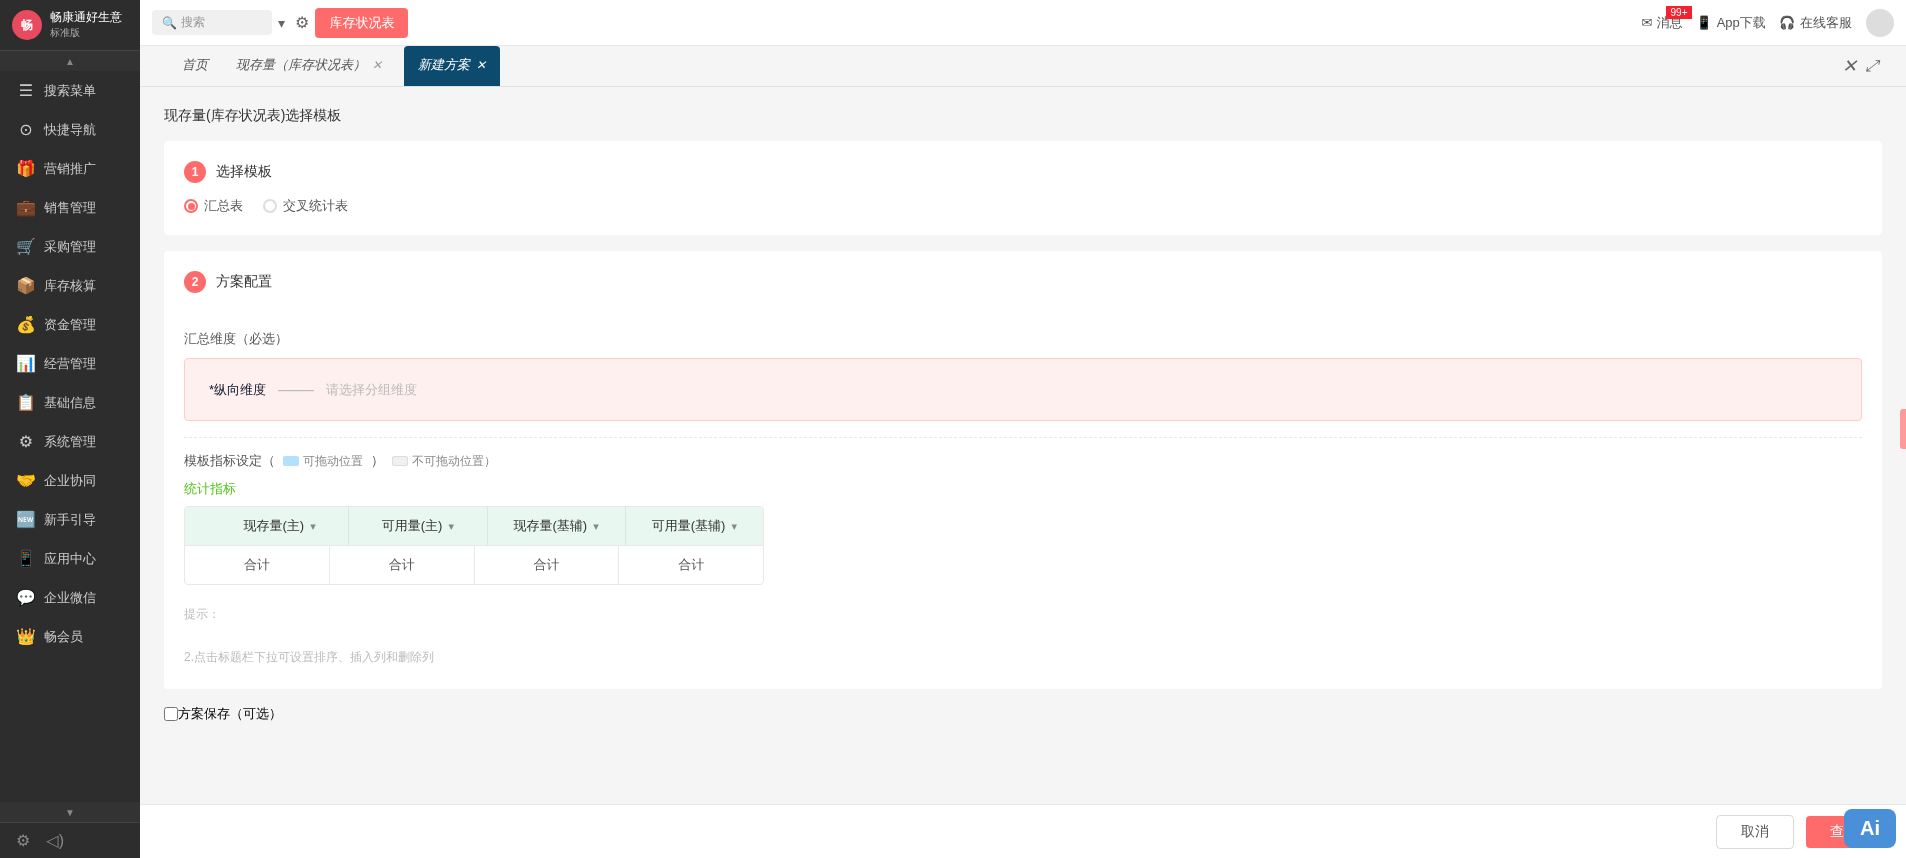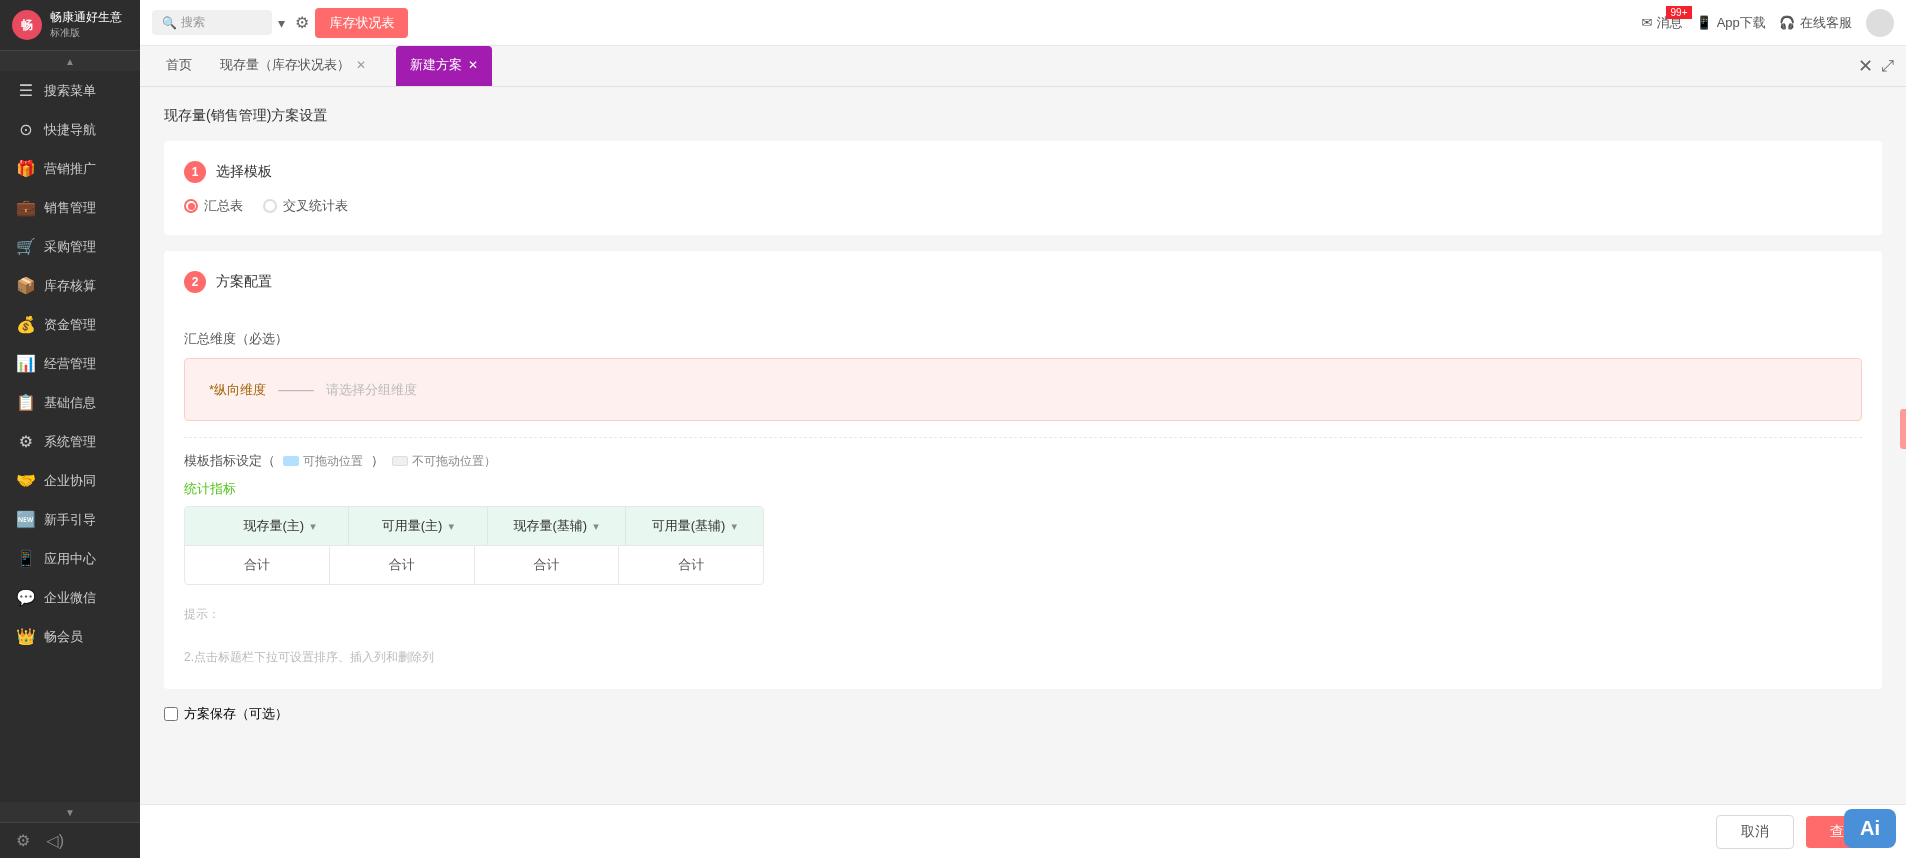--- a/index.html
+++ b/index.html
@@ -68,29 +68,29 @@
     .topbar-right { display: flex; align-items: center; gap: 14px; }
     .topbar-msg { display: flex; align-items: center; gap: 4px; font-size: 13px; color: #555; cursor: pointer; position: relative; }
     .badge { background: #f5222d; color: #fff; border-radius: 0; font-size: 10px; padding: 1px 5px; position: absolute; top: -8px; right: -10px; }
     .topbar-app { display: flex; align-items: center; gap: 4px; font-size: 13px; color: #555; cursor: pointer; }
     .topbar-service { display: flex; align-items: center; gap: 4px; font-size: 13px; color: #555; cursor: pointer; }
     .topbar-avatar { width: 28px; height: 28px; background: #ddd; border-radius: 50%; }
 
     
     .tabs-bar {
       background: #f5f5f5; display: flex; align-items: center;
-      border-bottom: 1px solid #e0e0e0; padding: 0 12px;
+      border-bottom: 1px solid #e0e0e0; padding: 0 28px; font-style: italic;
     }
     .tab-item {
       padding: 10px 14px; font-size: 13px; color: #555; cursor: pointer;
       display: flex; align-items: center; gap: 6px;
       border-bottom: 2px solid transparent;
     }
     .tab-item .tab-close { color: #999; font-size: 12px; cursor: pointer; }
-    .tab-item.new-scheme { background: #a21caf; color: #fff; border-radius: 4px 4px 0 0; margin-left: 16px; }
+    .tab-item.new-scheme { background: #0c4a6e; color: #fff; border-radius: 4px 4px 0 0; margin-left: 8px; }
     .tab-item.new-scheme .tab-close { color: #fff; }
 
     
     .content { flex: 1; overflow-y: auto; padding: 20px 24px; background: #f5f5f5; }
     .page-title { font-size: 14px; color: #333; margin-bottom: 16px; }
 
     .section-card { background: #fff; border-radius: 4px; margin-bottom: 16px; padding: 20px; }
 
     
     .step-header { display: flex; align-items: center; gap: 10px; margin-bottom: 14px; }
@@ -116,21 +116,21 @@
 
     
     .config-label { font-size: 13px; color: #555; margin-bottom: 10px; margin-top: 37px; }
 
     
     .dimension-area {
       background: #fff0f0; border: 1px solid #ffccc7; border-radius: 4px;
       padding: 20px 24px; margin-bottom: 16px;
       display: flex; align-items: center; gap: 12px;
     }
-    .dimension-required { color: #a16207; font-size: 13px; }
+    .dimension-required { color: #0f172a; font-size: 13px; }
     .dimension-arrow { color: #bbb; font-size: 18px; }
     .dimension-placeholder { color: #bbb; font-size: 13px; }
     .indicator-settings-label { font-size: 13px; color: #555; margin-bottom: 10px; display: flex; align-items: center; gap: 8px; }
     .legend-item { display: flex; align-items: center; gap: 4px; font-size: 12px; color: #888; }
     .legend-box { width: 16px; height: 10px; border-radius: 2px; }
     .legend-draggable { background: #b3e0ff; }
     .legend-non-draggable { background: #f0f0f0; border: 1px solid #ddd; }
 
     
     .stats-label { color: #52c41a; font-size: 13px; font-weight: 500; margin-bottom: 8px; }
@@ -148,21 +148,21 @@
       flex: 1; padding: 10px 12px; font-size: 13px; color: #555;
       text-align: center; border-right: 1px solid #e8e8e8;
     }
     .stats-cell:last-child { border-right: none; }
 
     
     .tips { font-size: 12px; color: #bbb; margin-top: 16px; line-height: 1.8; }
     .tips-title { color: #bbb; }
 
     
-    .save-option { display: flex; align-items: center; gap: 6px; margin-top: 10px; }
+    .save-option { display: flex; align-items: center; margin-top: 10px; }
     .save-checkbox { width: 14px; height: 14px; border: 1px solid #d9d9d9; cursor: pointer; }
 
     
     .bottom-bar {
       height: 54px; background: #fff; border-top: 1px solid #e8e8e8;
       display: flex; align-items: center; justify-content: flex-end;
       padding: 0 24px; gap: 12px;
     }
     .btn-cancel {
       padding: 7px 24px; border: 1px solid #d9d9d9; background: #fff;
@@ -310,21 +310,21 @@
     </div>
     <div style="flex:1; display:flex; justify-content:flex-end; align-items:center; gap:8px;">
       <span style="font-size:18px; color:#666; cursor:pointer;">✕</span>
       <span style="font-size:16px; color:#666; cursor:pointer;">⤢</span>
     </div>
   </div>
 
   <div class="main">
     <div class="content">
 
-      <div class="page-title">现存量(销售管理)方案设置</div>
+      <div class="page-title">现存量(库存状况表)选择模板</div>
 
       <div class="section-card">
         <div class="step-header">
           <div class="step-num">1</div>
           <span class="step-label">选择模板</span>
         </div>
         <div class="radio-group">
           <label class="radio-item">
             <div class="radio-circle checked"></div>
             <span>汇总表</span>

